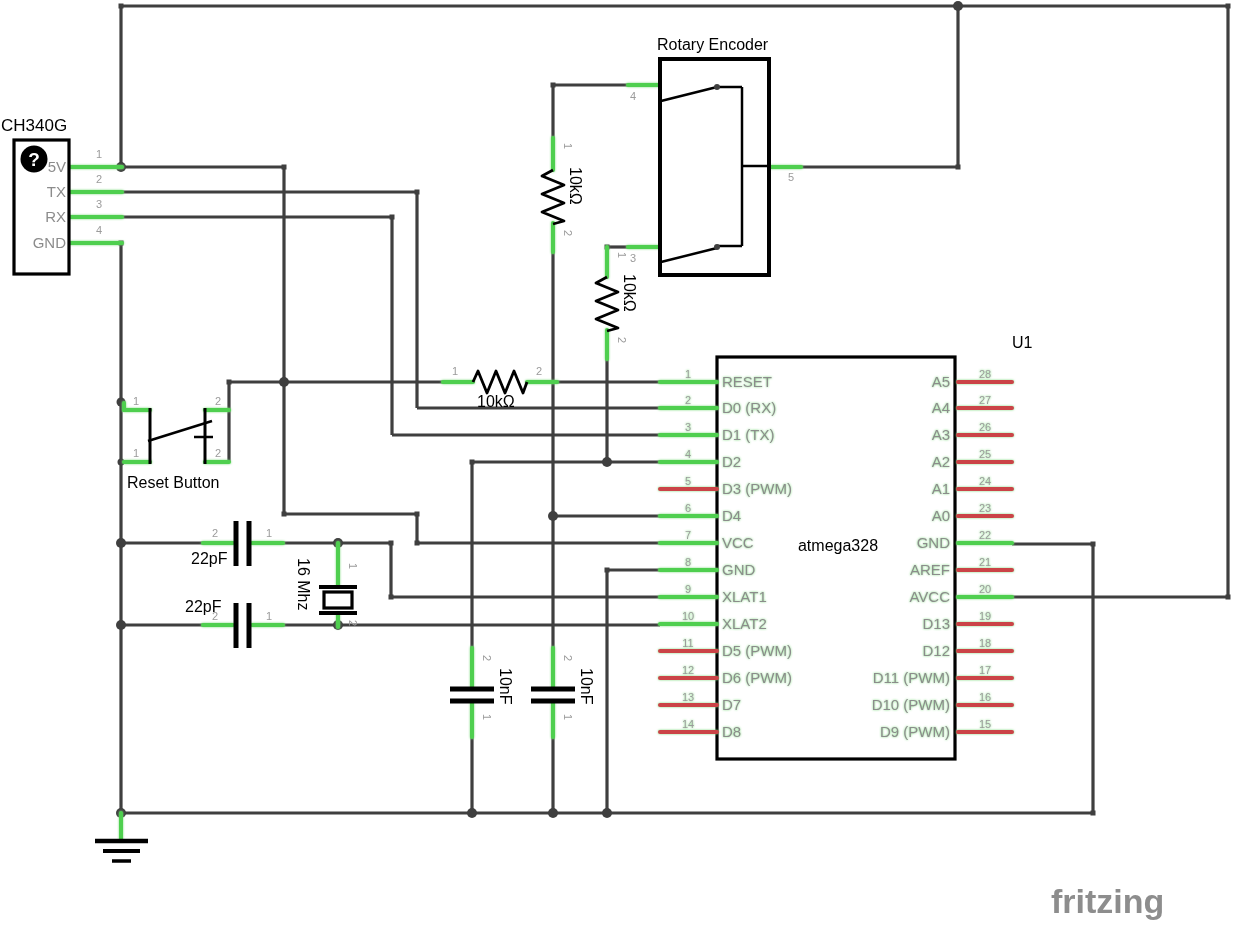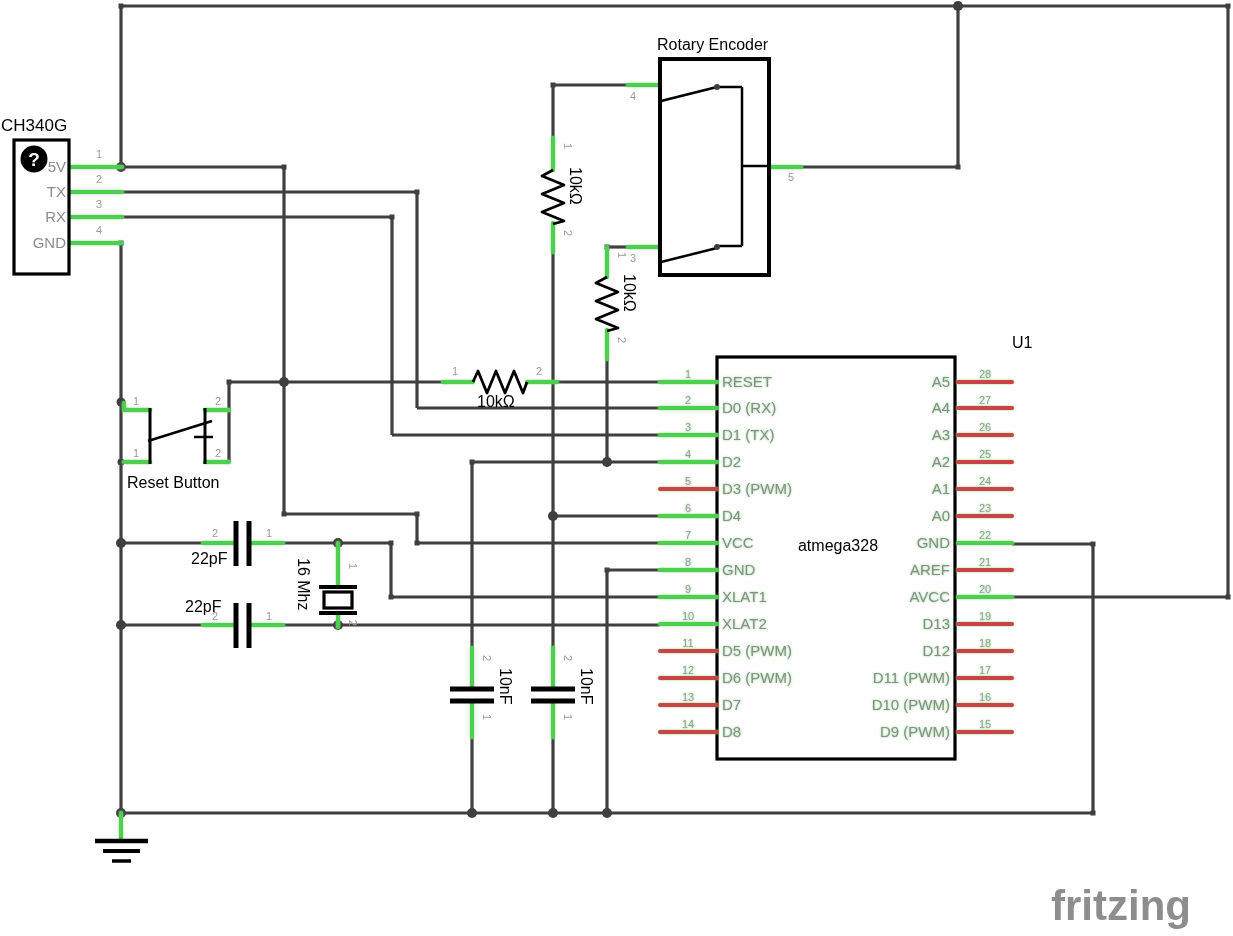--- a/index.html
+++ b/index.html
@@ -14,21 +14,21 @@
   .sym{stroke:#000000;fill:none;stroke-width:2.8;stroke-linejoin:round;}
   .plate{stroke:#000000;stroke-width:5;}
   .plate4{stroke:#000000;stroke-width:4;}
   .t-big{fill:#000000;font-size:17px;}
   .t-black{fill:#000000;font-size:16px;}
   .t-gray{fill:#8c8c8c;font-size:15px;}
   .t-num{fill:#9b9b9b;font-size:11px;}
   .pin-g{stroke:#4fcf4f;stroke-width:4;stroke-linecap:round;}
   .pin-r{stroke:#cb4347;stroke-width:4;stroke-linecap:round;}
   .g-halo{filter:drop-shadow(0 0 1.2px #7ddc7d);}
-  .logo{position:absolute;left:1051px;top:882px;font-size:42px;font-weight:bold;
+  .logo{position:absolute;left:1051px;top:882px;font-size:34px;font-weight:bold;
         color:#8d8d8d;letter-spacing:0px;}
 </style>
 </head>
 <body>
 
 <div class="stage">
 <svg id="schem" width="1233" height="936" viewBox="0 0 1233 936">
 
   <g>
 

